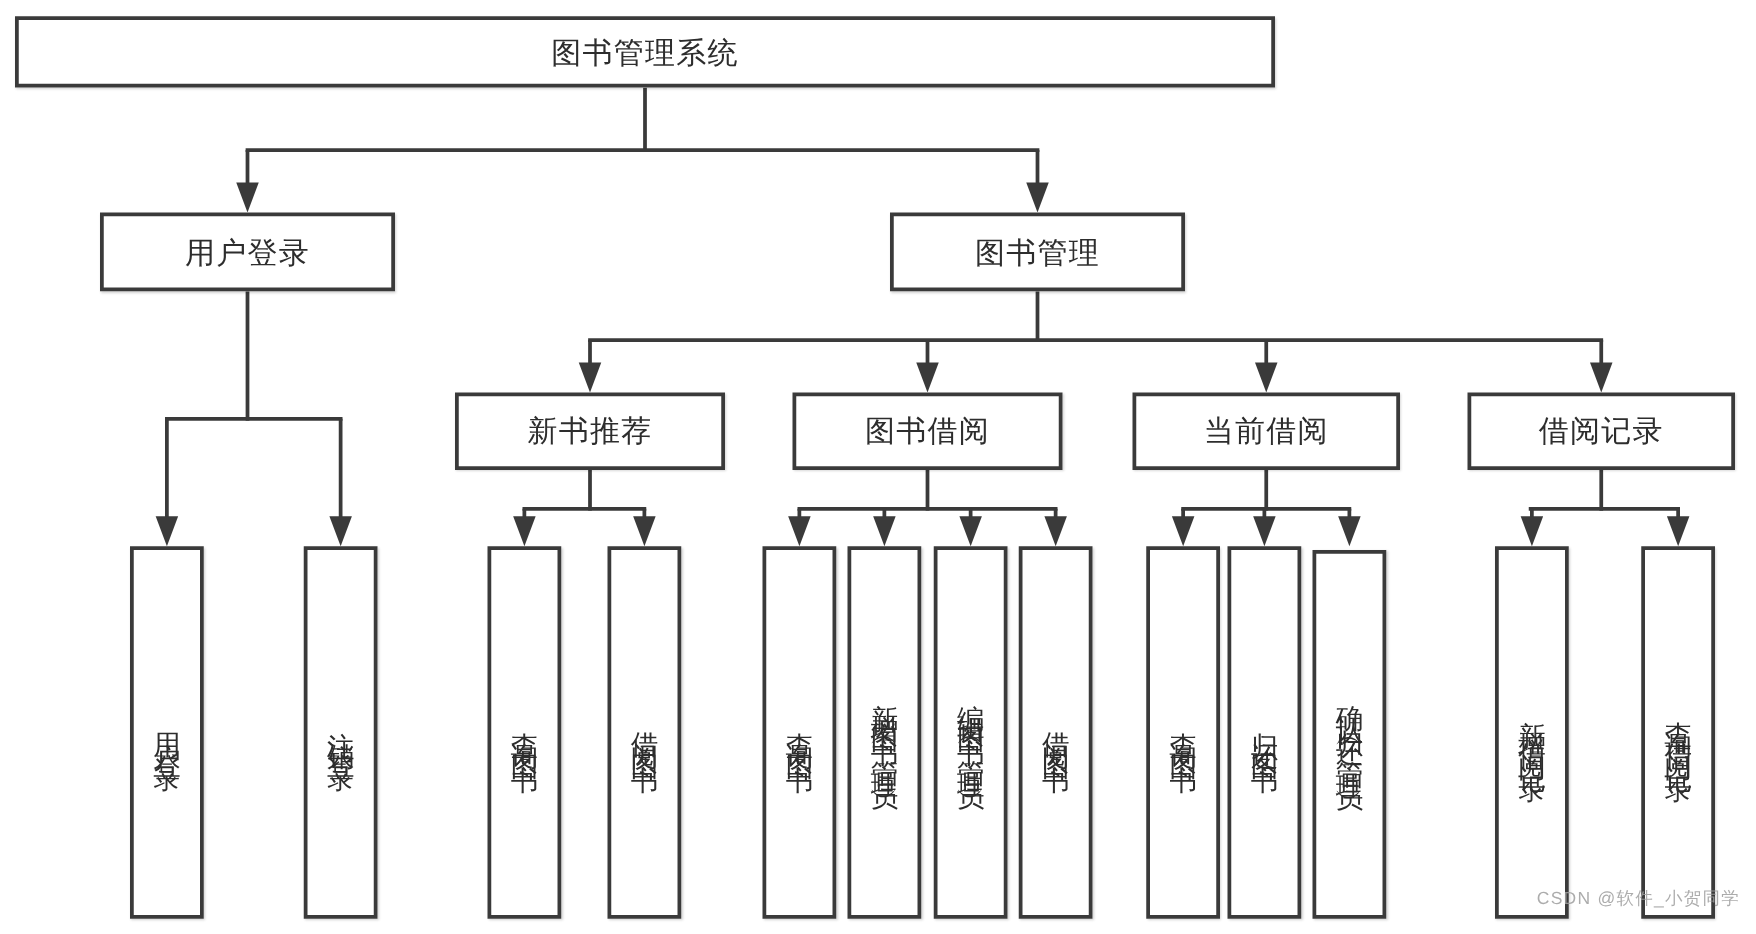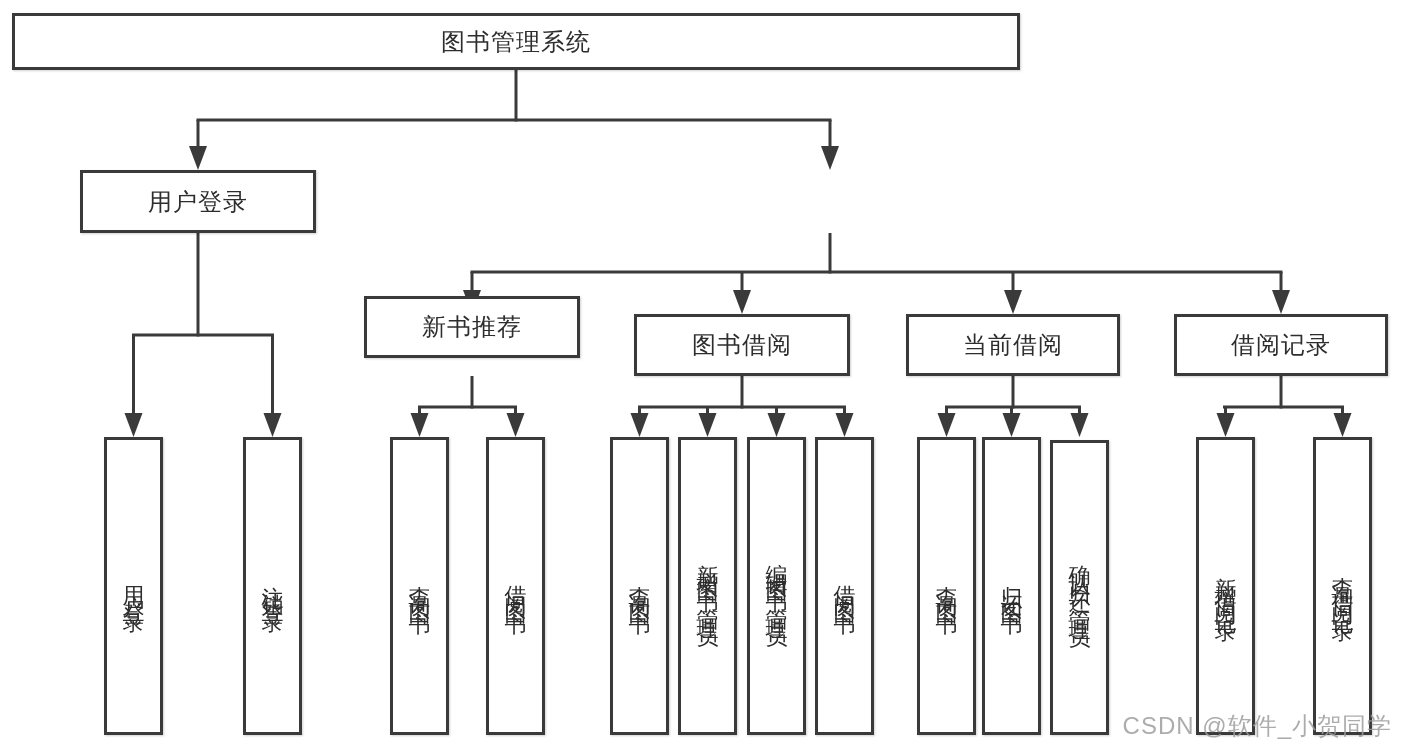--- a/index.html
+++ b/index.html
@@ -51,21 +51,21 @@
     font-size: 22px;
     line-height: 1;
     letter-spacing: 9px;
     color: #2d2d2d;
     white-space: nowrap;
   }
   .watermark {
     position: absolute;
     right: 13px;
     top: 710px;
-    font-size: 24px;
+    font-size: 14px;
     color: #9e9e9e;
     opacity: 0.85;
     z-index: 5;
     white-space: nowrap;
     letter-spacing: 1px;
   }
 </style>
 </head>
 <body>
 
@@ -147,22 +147,25 @@
     </g>
   </svg>
 
   <div class="box box-h" style="left:12px; top:13px; width:1008px; height:57px;">
     <span>图书管理系统</span>
   </div>
 
   <div class="box box-h" style="left:80px; top:170px; width:236px; height:63px;">
     <span>用户登录</span>
   </div>
-
-  <div class="box box-h" style="left:364px; top:296px; width:216px; height:62px;justify-content:center;">
+  <div class="box box-h" style="left:712px; top:170px; width:236px; height:63px;">
+    <span>图书管理</span>
+  </div>
+
+  <div class="box box-h" style="left:364px; top:314px; width:216px; height:62px;justify-content:center;">
     <span>新书推荐</span>
   </div>
   <div class="box box-h" style="left:906px; top:314px; width:214px; height:62px;">
     <span>当前借阅</span>
   </div>
   <div class="box box-h" style="left:634px; top:314px; width:216px; height:62px;">
     <span>图书借阅</span>
   </div>
   <div class="box box-h" style="left:1174px; top:314px; width:214px; height:62px;">
     <span>借阅记录</span>

